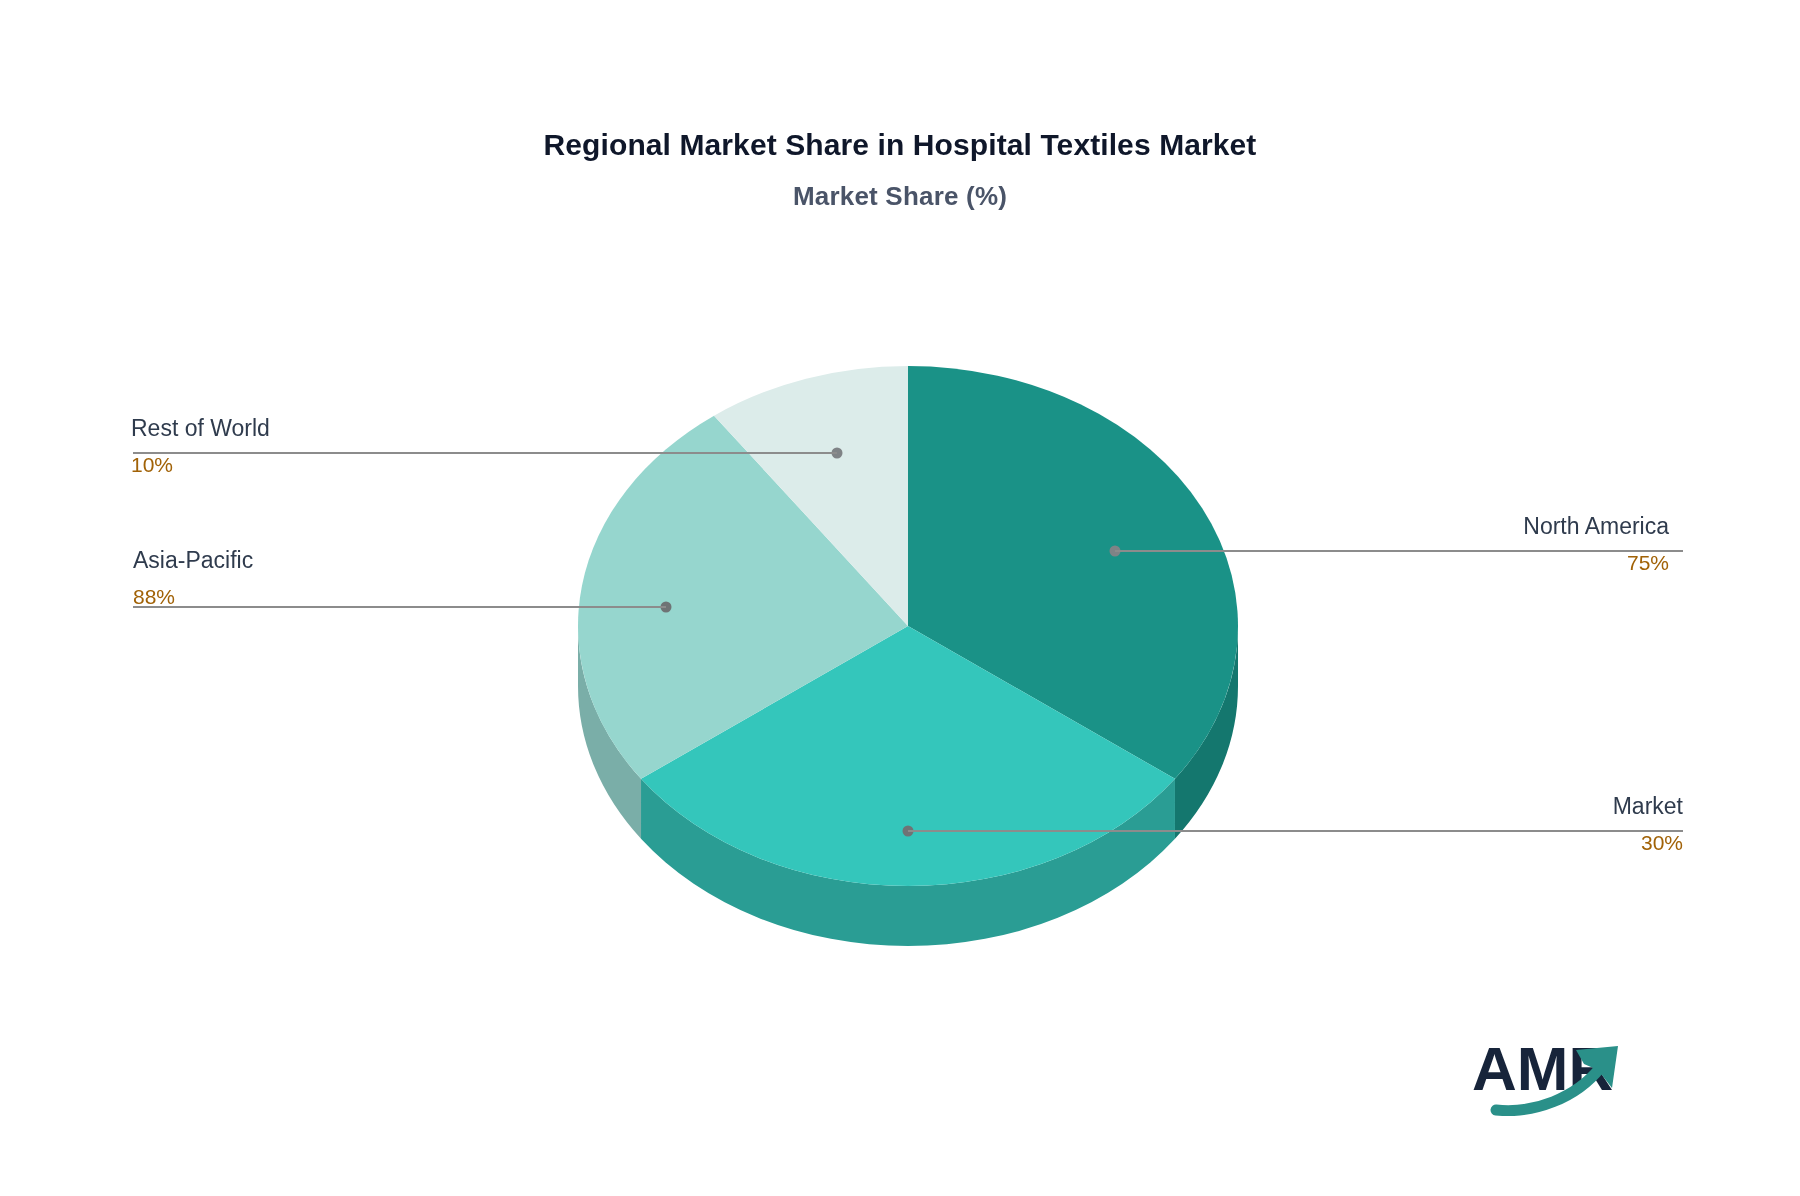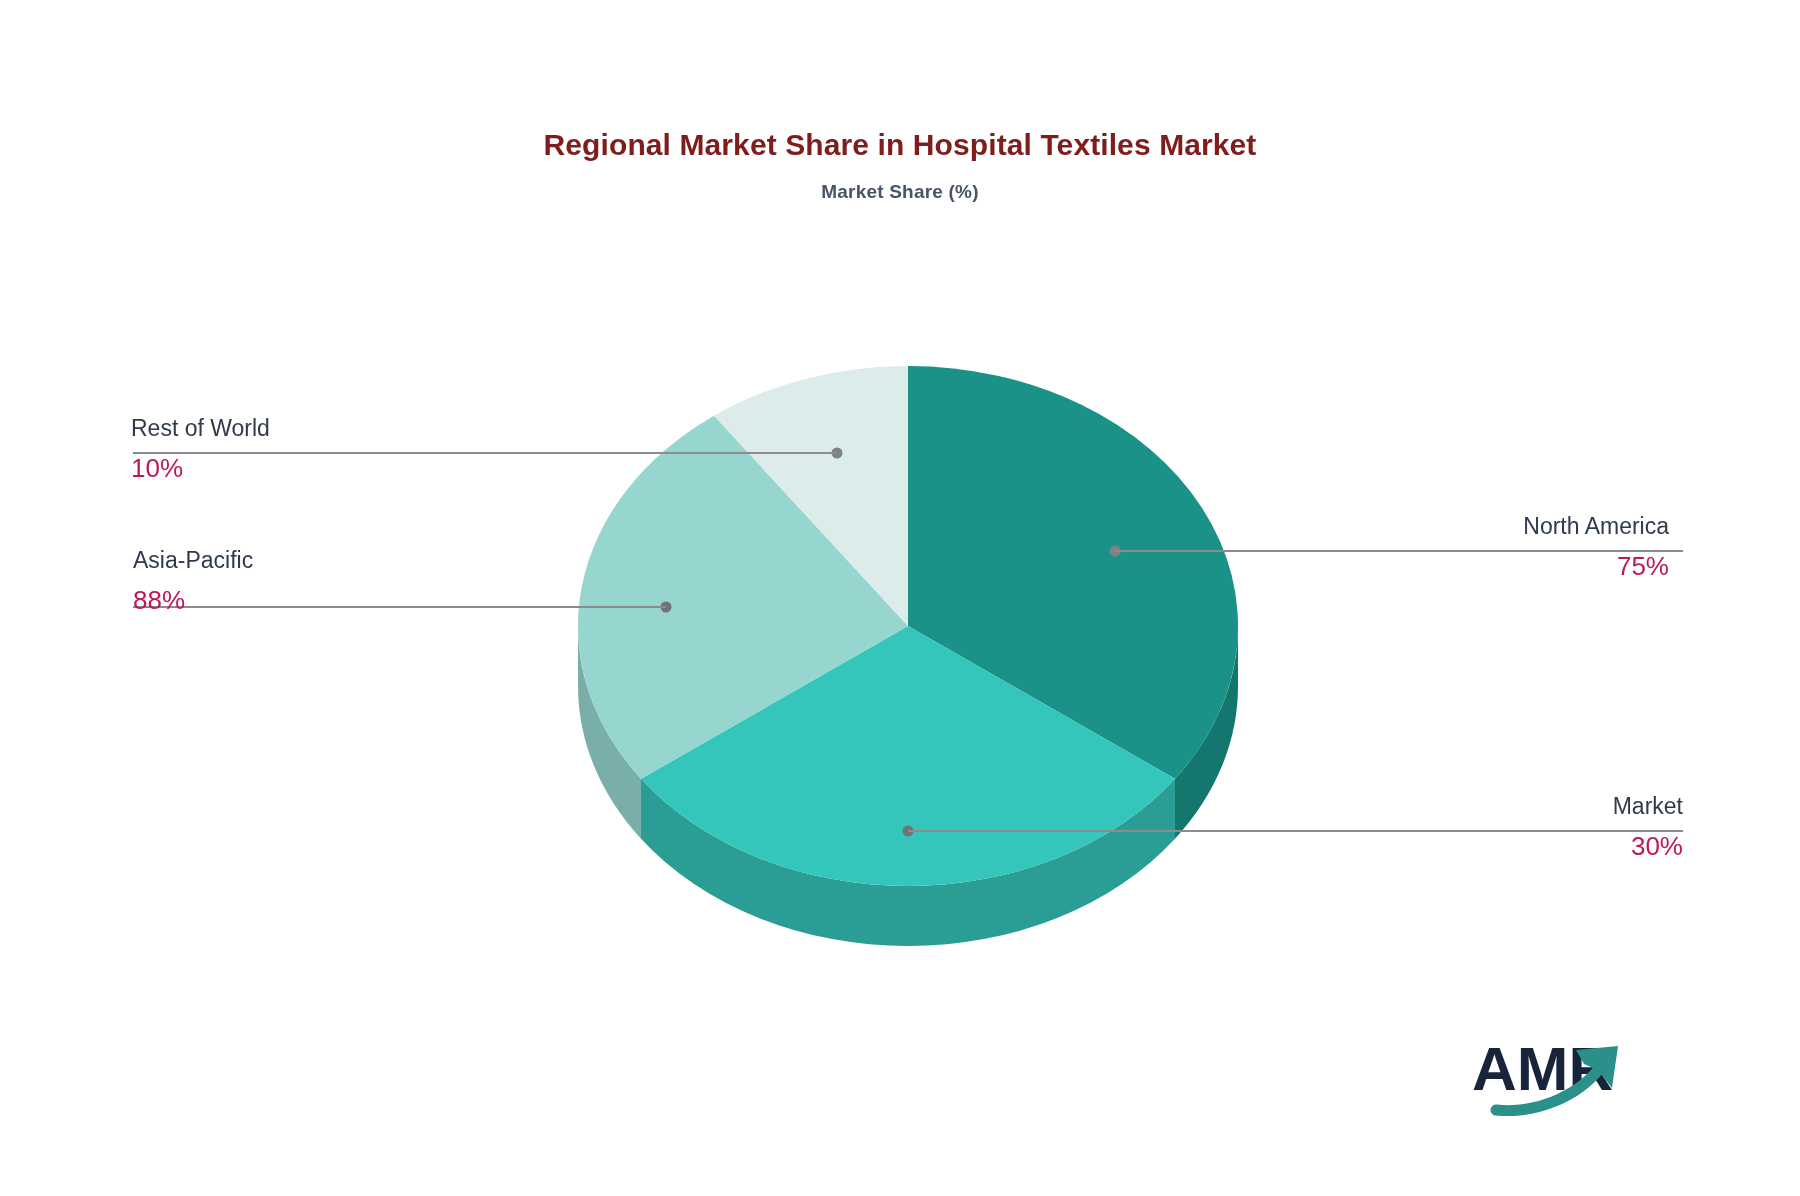--- a/index.html
+++ b/index.html
@@ -26,27 +26,27 @@
     position: absolute;
     top: 128px;
     left: 0;
     width: 1800px;
     text-align: center;
     pointer-events: none;
   }
   .chart-title {
     font-size: 30px;
     font-weight: bold;
-    color: #7f1d1d;
+    color: #0f172a;
     letter-spacing: 0.1px;
     line-height: 1.1;
     margin: 0;
   }
   .chart-subtitle {
-    font-size: 19px;
+    font-size: 26px;
     font-weight: bold;
     color: #4a5468;
     margin: 0;
     padding-top: 20px;
     letter-spacing: 0.2px;
   }
 
   
   #pie-svg {
     position: absolute;
@@ -61,22 +61,22 @@
     position: absolute;
     font-family: "Liberation Sans", sans-serif;
   }
   .callout .cl-name {
     font-size: 23px;
     color: #2f3b4d;
     line-height: 1.25;
     white-space: nowrap;
   }
   .callout .cl-value {
-    font-size: 26px;
-    color: #be185d;
+    font-size: 21px;
+    color: #a16207;
     line-height: 1.25;
     white-space: nowrap;
     padding-top: 9px;
   }
   .callout.left  { text-align: left; }
   .callout.right { text-align: right; }
 
   
   #amr-logo {
     position: absolute;

